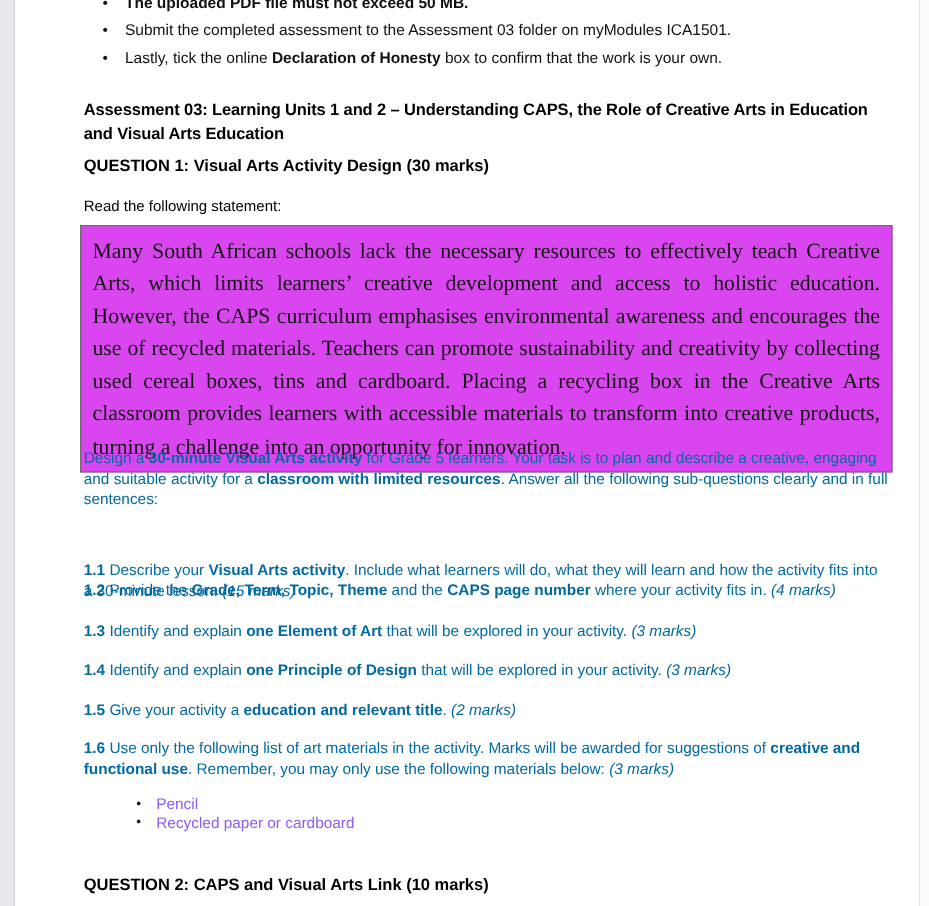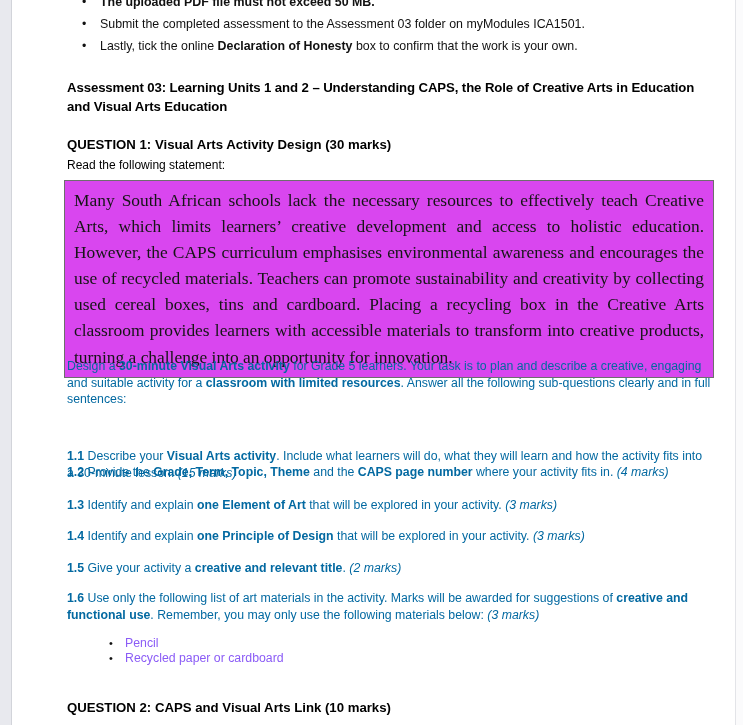--- a/index.html
+++ b/index.html
@@ -88,21 +88,21 @@
     line-height: 19px;
     letter-spacing: -0.1px;
   }
   .question-heading {
     position: absolute;
     left: 12px;
     font-size: 13.2px;
     font-weight: bold;
     line-height: 18px;
   }
-  #q1-heading { top: 136px; }
+  #q1-heading { top: 124px; }
   #q2-heading { top: 699px; }
 
   .read-statement {
     position: absolute;
     top: 156px;
     left: 12px;
     font-size: 12px;
     line-height: 18px;
   }
 
@@ -209,21 +209,21 @@
     <div class="para" id="design-para"><span>Design a </span><b>30-minute Visual Arts activity</b><span> for Grade 5 learners. Your task is to plan and describe a creative, engaging and suitable activity for a </span><b>classroom with limited resources</b><span>. Answer all the following sub-questions clearly and in full sentences:</span></div>
 
     <div class="para" id="q11"><b>1.1</b><span> Describe your </span><b>Visual Arts activity</b><span>. Include what learners will do, what they will learn and how the activity fits into a 30-minute lesson. </span><i>(15 marks)</i></div>
 
     <div class="para" id="q12"><b>1.2</b><span> Provide the </span><b>Grade, Term, Topic, Theme</b><span> and the </span><b>CAPS page number</b><span> where your activity fits in. </span><i>(4 marks)</i></div>
 
     <div class="para" id="q13"><b>1.3</b><span> Identify and explain </span><b>one Element of Art</b><span> that will be explored in your activity. </span><i>(3 marks)</i></div>
 
     <div class="para" id="q14"><b>1.4</b><span> Identify and explain </span><b>one Principle of Design</b><span> that will be explored in your activity. </span><i>(3 marks)</i></div>
 
-    <div class="para" id="q15"><b>1.5</b><span> Give your activity a </span><b>creative and relevant title</b><span>. </span><i>(2 marks)</i></div>
+    <div class="para" id="q15"><b>1.5</b><span> Give your activity a </span><b>education and relevant title</b><span>. </span><i>(2 marks)</i></div>
 
     <div class="para" id="q16"><b>1.6</b><span> Use only the following list of art materials in the activity. Marks will be awarded for suggestions of </span><b>creative and functional use</b><span>. Remember, you may only use the following materials below: </span><i>(3 marks)</i></div>
 
     <ul class="materials-list">
       <li><span>Pencil</span></li>
       <li><span>Recycled paper or cardboard</span></li>
     </ul>
 
     <div class="question-heading" id="q2-heading">QUESTION 2: CAPS and Visual Arts Link (10 marks)</div>
 

